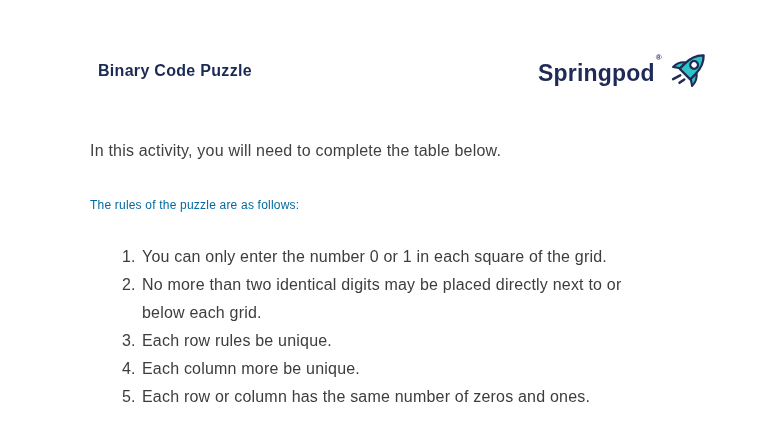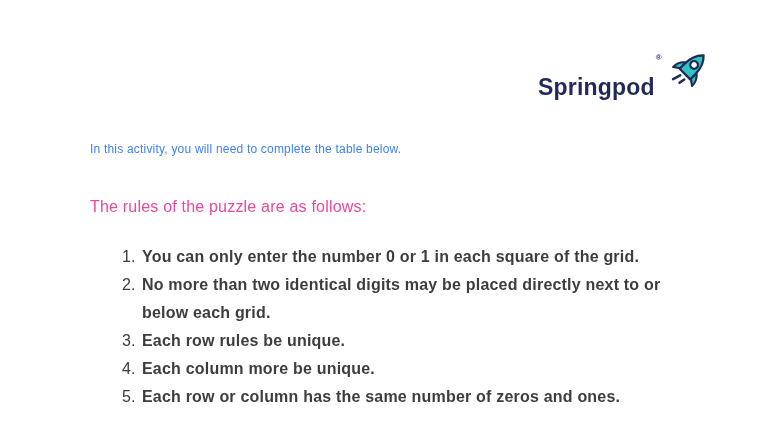--- a/index.html
+++ b/index.html
@@ -31,50 +31,50 @@
     top: 48px;
     display: flex;
     align-items: flex-start;
   }
   .brand-name {
     font-size: 23px;
     font-weight: 800;
     letter-spacing: 0.2px;
     color: #1f2a56;
     line-height: 30px;
-    margin-top: 24px;
+    margin-top: 10px;
   }
   .brand-reg {
     font-size: 8px;
     font-weight: 700;
     color: #1f2a56;
     margin-top: 5px;
     margin-left: 1px;
   }
   .rocket-wrap {
     margin-left: 3px;
     margin-top: -2px;
   }
   .rocket-wrap svg { overflow: visible; display: block; }
   
   .intro {
     position: absolute;
     left: 90px;
     top: 142px;
-    font-size: 12px;
+    font-size: 16px;
     letter-spacing: 0.2px;
-    color: #3b82f6;
+    color: #404040;
   }
   .rules-heading {
     position: absolute;
     left: 90px;
     top: 198px;
-    font-size: 16px;
+    font-size: 12px;
     letter-spacing: 0.2px;
-    color: #ec4899;
+    color: #0369a1;
   }
   .rules-list {
     position: absolute;
     left: 122px;
     top: 243px;
     list-style: none;
     font-size: 16px;
     letter-spacing: 0.2px;
     color: #3d3d3d;
     line-height: 28px;
@@ -82,28 +82,28 @@
   .rules-list li {
     display: flex;
     align-items: flex-start;
   }
   .rule-num {
     flex: 0 0 20px;
     text-align: left;
   }
   .rule-text {
     width: 525px;
-    font-weight: bold;
   }
 </style>
 </head>
 <body>
 
 <div class="page">
 
+  <div class="doc-title">Binary Code Puzzle</div>
 
   <div class="brand">
     <span class="brand-name">Springpod</span>
     <span class="brand-reg">®</span>
     <span class="rocket-wrap">
       <svg width="46" height="50" viewBox="0 0 48 52" xmlns="http://www.w3.org/2000/svg">
         <g transform="rotate(45 24 26)">
 
           <path d="M21.5 35 L19 43" fill="none" stroke="#1f2a56" stroke-width="2.6" stroke-linecap="round"></path>
           <path d="M27.5 35 L26.5 41" fill="none" stroke="#1f2a56" stroke-width="2.6" stroke-linecap="round"></path>

